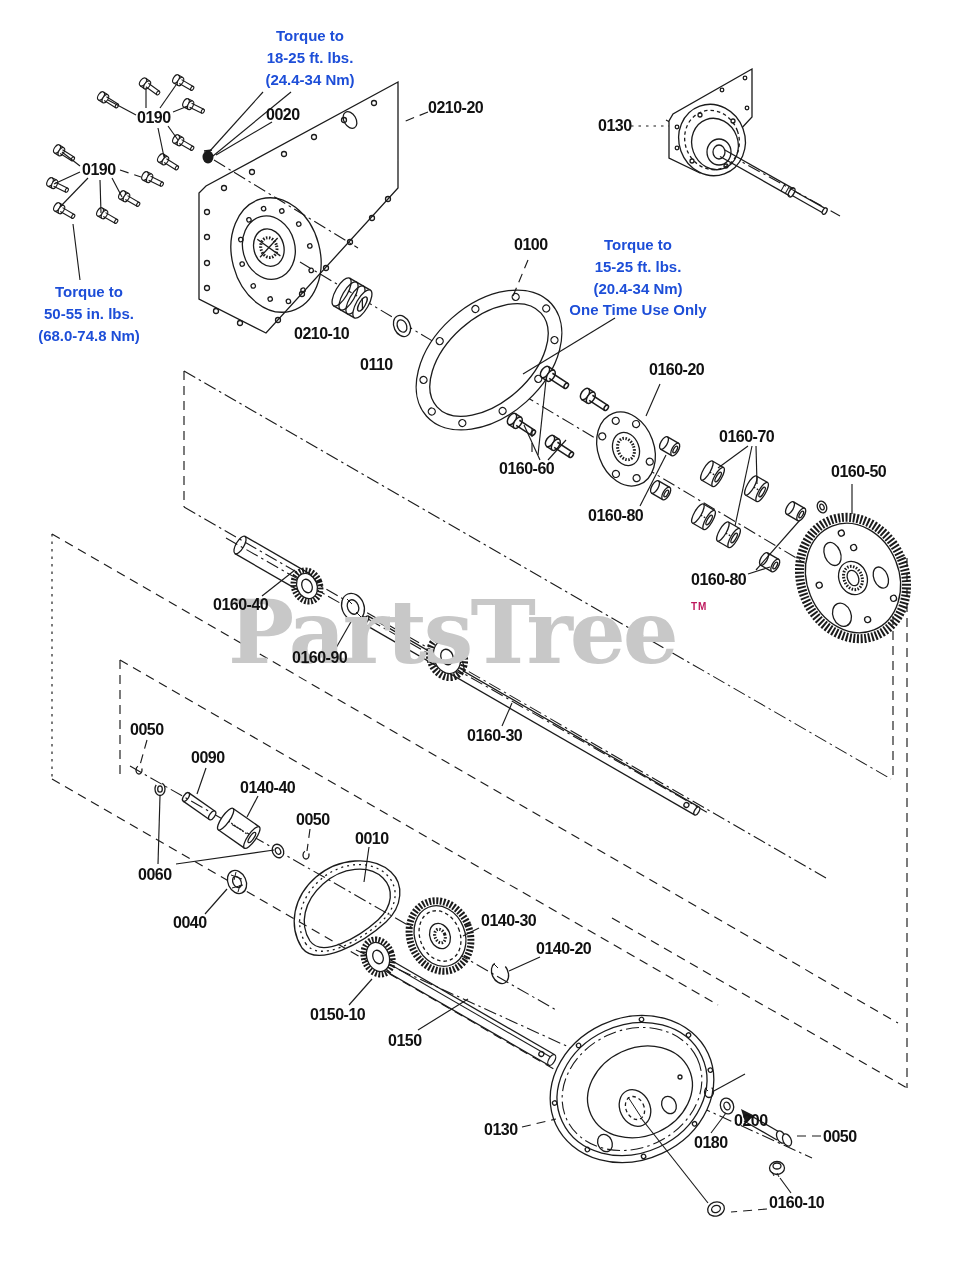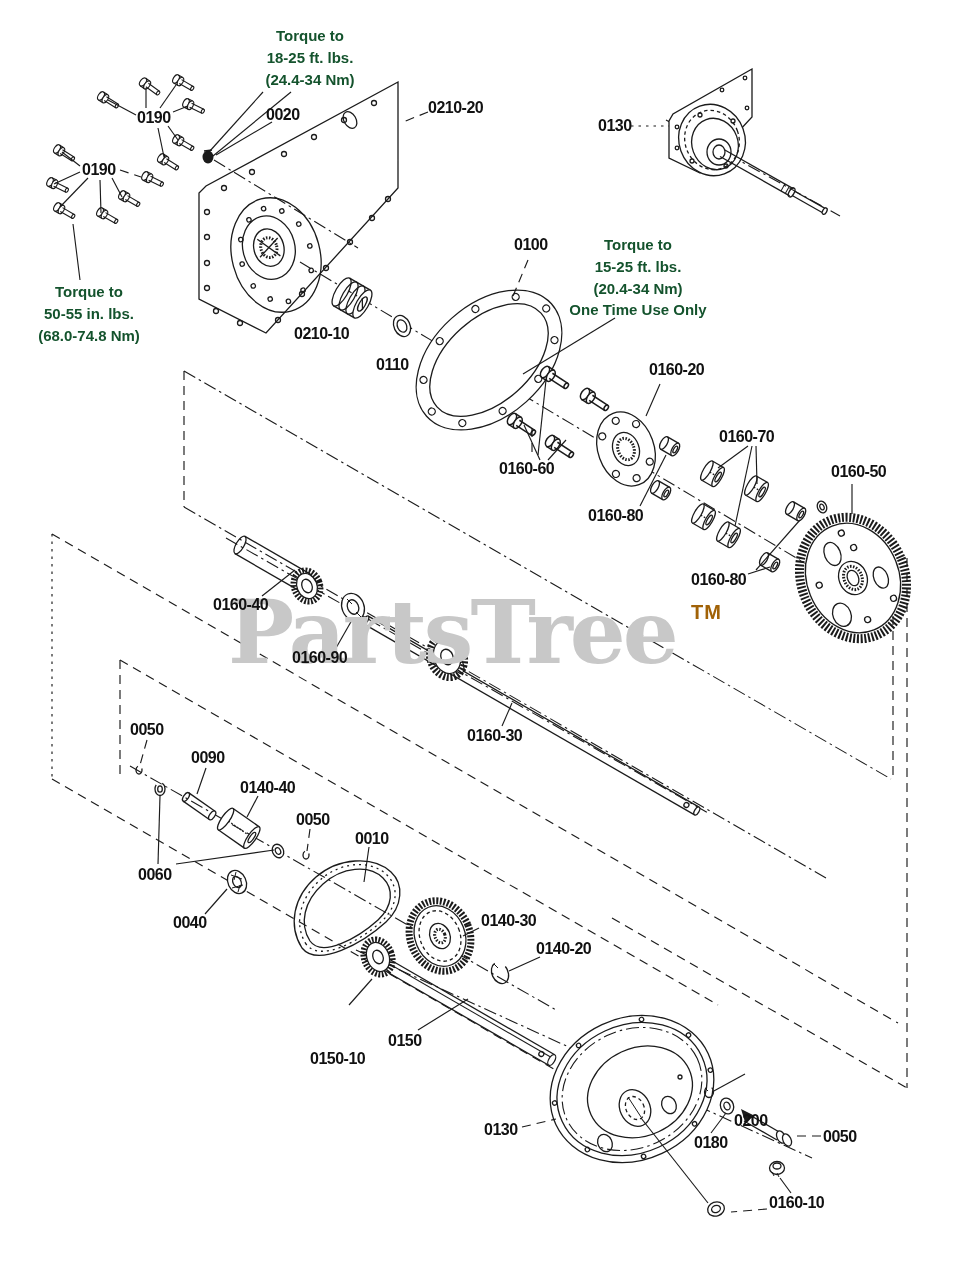--- a/index.html
+++ b/index.html
@@ -14,25 +14,25 @@
   .dsh{stroke-dasharray:9 6;stroke-width:1.15;}
   .dot{stroke-dasharray:2.5 5;stroke-width:1.15;}
   .ddot{stroke-dasharray:13 4 2.5 4;stroke-width:1.1;}
   .d34{stroke-dasharray:3.5 3;}
   .t9{stroke-width:9;stroke-dasharray:2 1.7;}
   .t7{stroke-width:7;stroke-dasharray:2 1.6;}
   .t6{stroke-width:6;stroke-dasharray:1.8 1.5;}
   .t3{stroke-width:3;stroke-dasharray:1.5 1.5;}
   .hatch{stroke-dasharray:1.7 1.7;}
   .lbl{position:absolute;font-weight:bold;font-size:16px;letter-spacing:-0.5px;color:#111;white-space:nowrap;}
-  .torque{position:absolute;font-weight:bold;font-size:15px;line-height:1.45;color:#14532d;
+  .torque{position:absolute;font-weight:bold;font-size:15px;line-height:1.45;color:#1d4ed8;
           text-align:center;white-space:pre-line;}
   #wm{position:absolute;left:228px;top:588px;font-family:"DejaVu Serif",serif;font-weight:bold;
       font-size:88px;letter-spacing:-3px;line-height:1;color:#c8c8c8;}
-  #wm-tm{position:absolute;left:691px;top:601px;font-weight:bold;font-size:20px;color:#a16207;letter-spacing:1px;}
+  #wm-tm{position:absolute;left:691px;top:601px;font-weight:bold;font-size:10px;color:#be185d;letter-spacing:1px;}
 </style>
 </head>
 <body>
 
 <div id="canvas">
 
   <svg id="art" width="966" height="1280" viewBox="0 0 966 1280">
     <defs>
       <g id="bolt">
         <ellipse cx="0" cy="0" rx="3.2" ry="5.5"></ellipse>
@@ -477,40 +477,40 @@
 (20.4-34 Nm)
 One Time Use Only</div>
 
   <div class="lbl" style="left:137px;top:109px;">0190</div>
   <div class="lbl" style="left:82px;top:161px;">0190</div>
   <div class="lbl" style="left:266px;top:106px;">0020</div>
   <div class="lbl" style="left:428px;top:99px;">0210-20</div>
   <div class="lbl" style="left:598px;top:117px;">0130</div>
   <div class="lbl" style="left:514px;top:236px;">0100</div>
   <div class="lbl" style="left:294px;top:325px;">0210-10</div>
-  <div class="lbl" style="left:376px;top:356px;">0110</div>
+  <div class="lbl" style="left:360px;top:356px;">0110</div>
   <div class="lbl" style="left:649px;top:361px;">0160-20</div>
   <div class="lbl" style="left:719px;top:428px;">0160-70</div>
   <div class="lbl" style="left:499px;top:460px;">0160-60</div>
   <div class="lbl" style="left:831px;top:463px;">0160-50</div>
   <div class="lbl" style="left:588px;top:507px;">0160-80</div>
   <div class="lbl" style="left:691px;top:571px;">0160-80</div>
   <div class="lbl" style="left:213px;top:596px;">0160-40</div>
   <div class="lbl" style="left:292px;top:649px;">0160-90</div>
   <div class="lbl" style="left:467px;top:727px;">0160-30</div>
   <div class="lbl" style="left:130px;top:721px;">0050</div>
   <div class="lbl" style="left:191px;top:749px;">0090</div>
   <div class="lbl" style="left:240px;top:779px;">0140-40</div>
   <div class="lbl" style="left:296px;top:811px;">0050</div>
   <div class="lbl" style="left:355px;top:830px;text-align:center;">0010</div>
   <div class="lbl" style="left:138px;top:866px;">0060</div>
   <div class="lbl" style="left:173px;top:914px;">0040</div>
   <div class="lbl" style="left:481px;top:912px;">0140-30</div>
   <div class="lbl" style="left:536px;top:940px;">0140-20</div>
-  <div class="lbl" style="left:310px;top:1006px;margin-top:44px;">0150-10</div>
+  <div class="lbl" style="left:310px;top:1006px;">0150-10</div>
   <div class="lbl" style="left:388px;top:1032px;">0150</div>
   <div class="lbl" style="left:734px;top:1112px;">0200</div>
   <div class="lbl" style="left:484px;top:1121px;text-align:right;">0130</div>
   <div class="lbl" style="left:694px;top:1134px;">0180</div>
   <div class="lbl" style="left:823px;top:1128px;">0050</div>
   <div class="lbl" style="left:769px;top:1194px;">0160-10</div>
 
 </div>
 
 </body></html>

